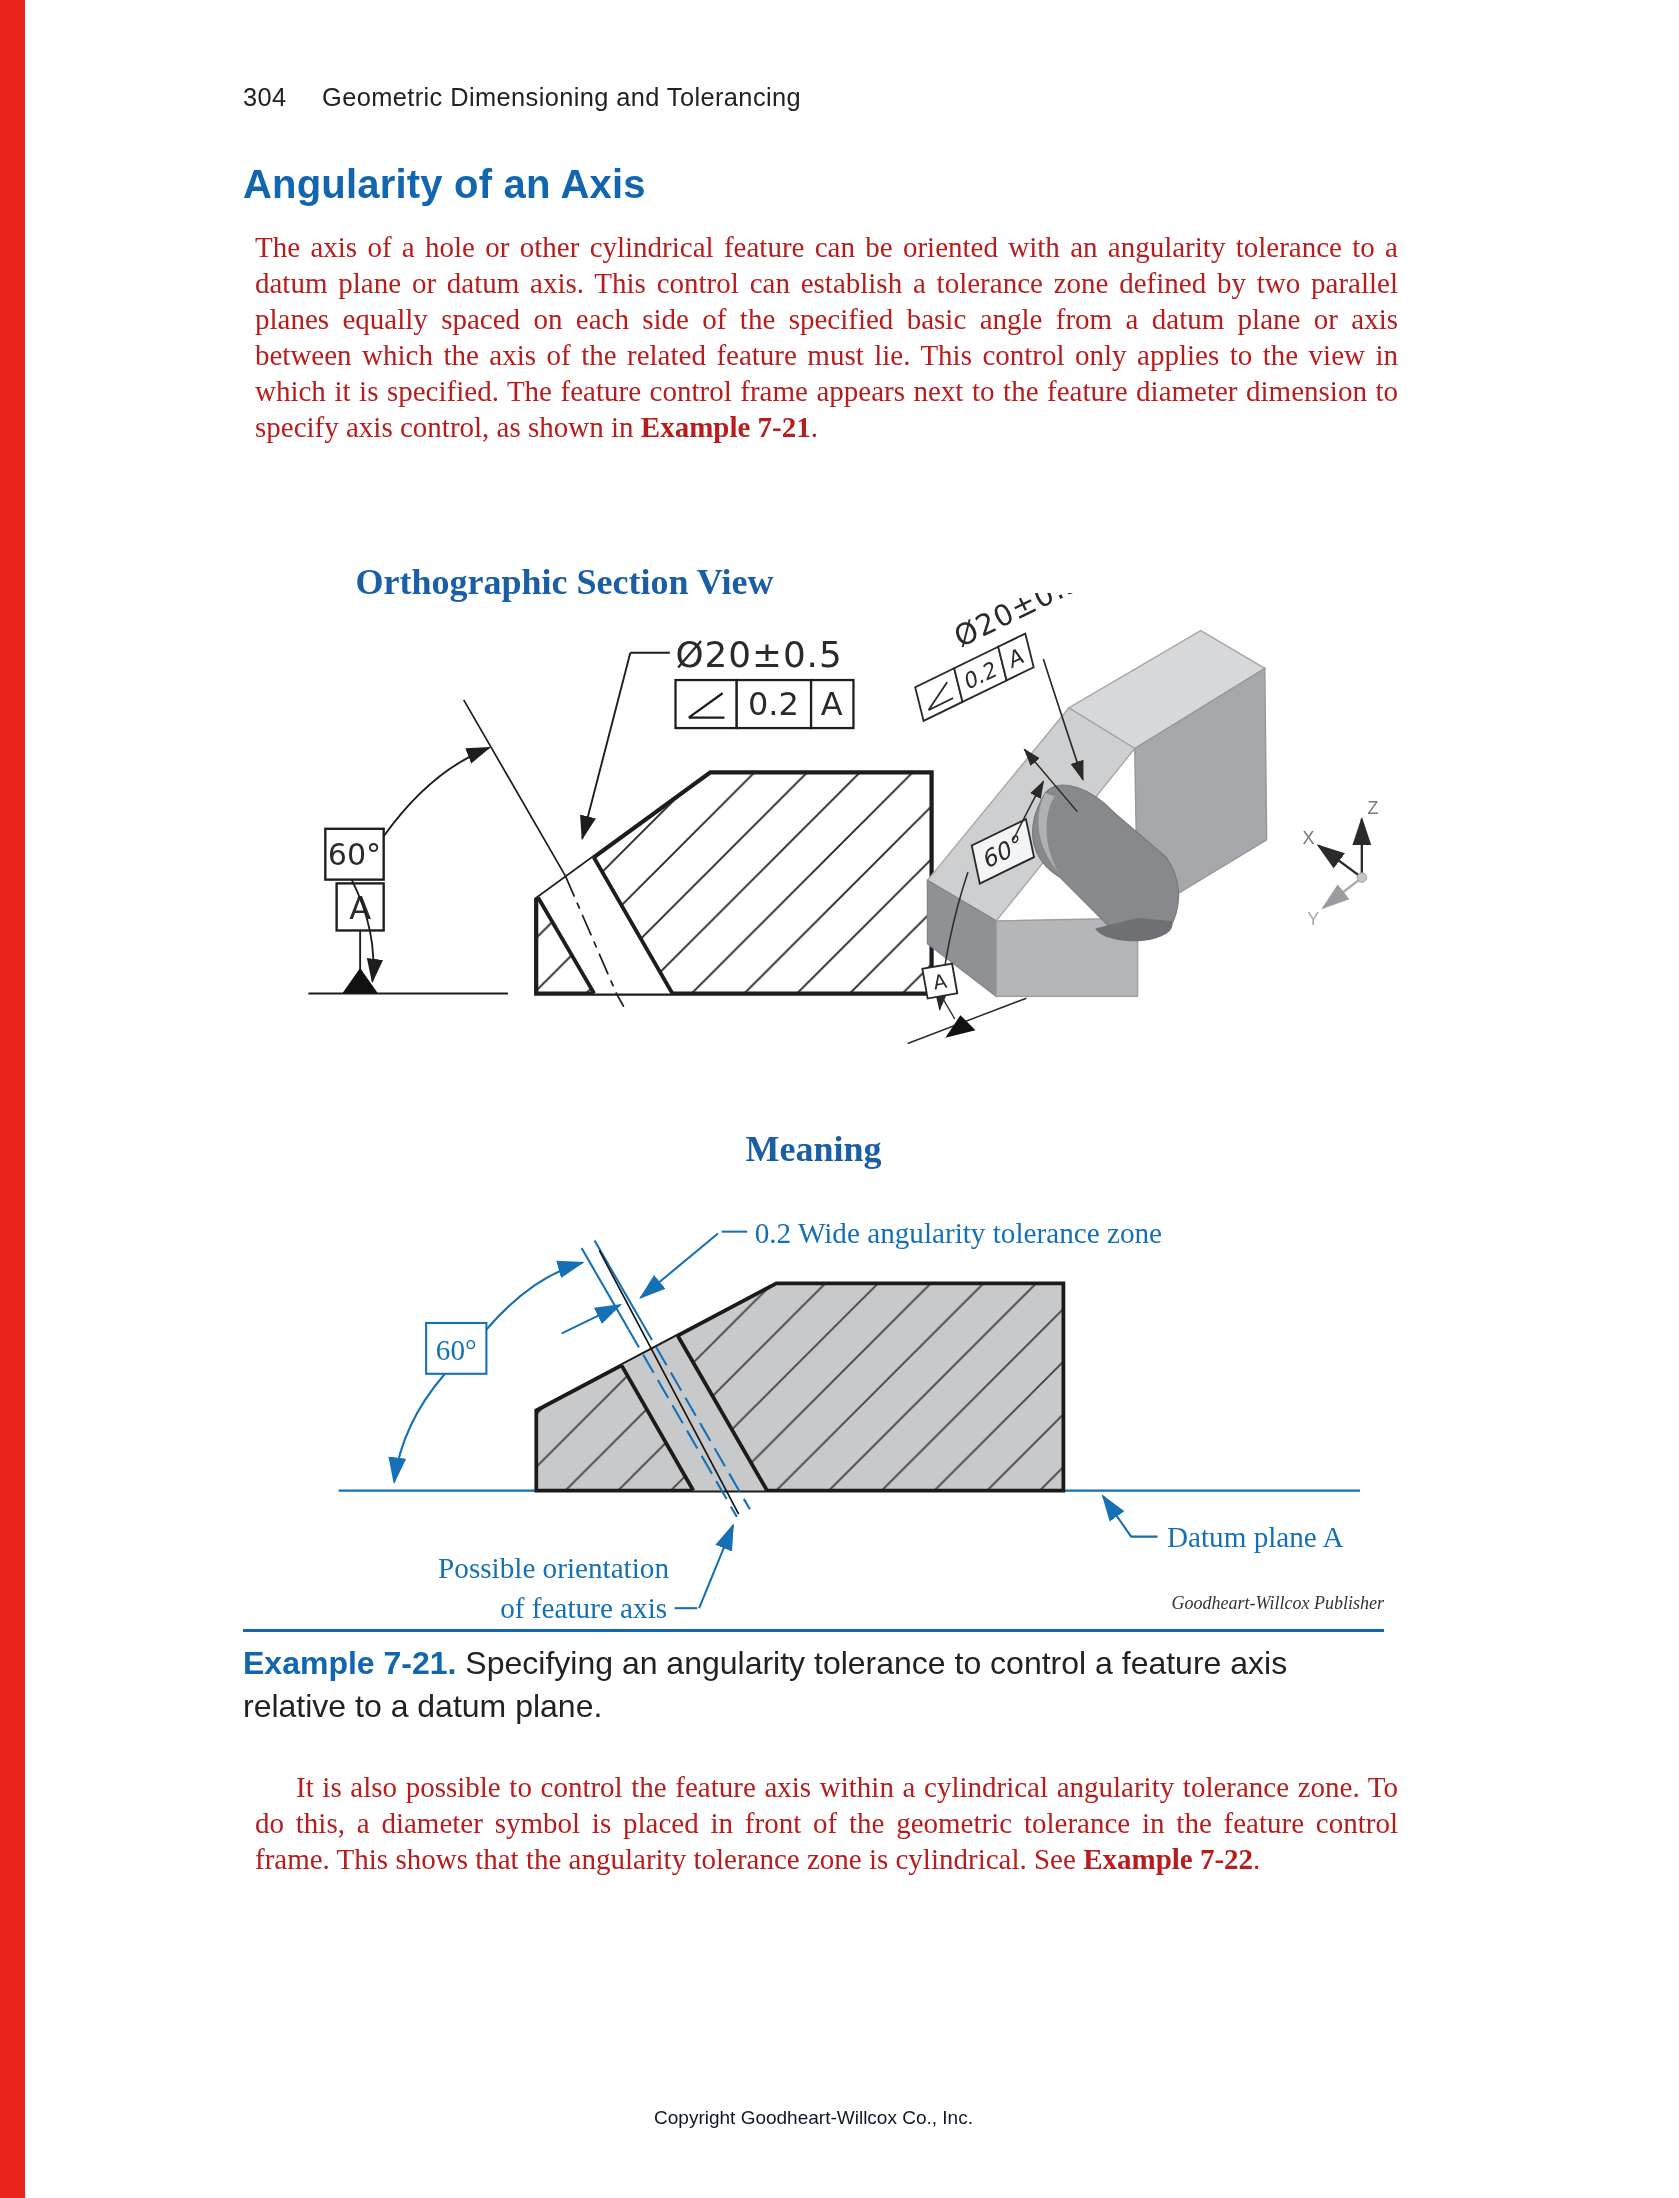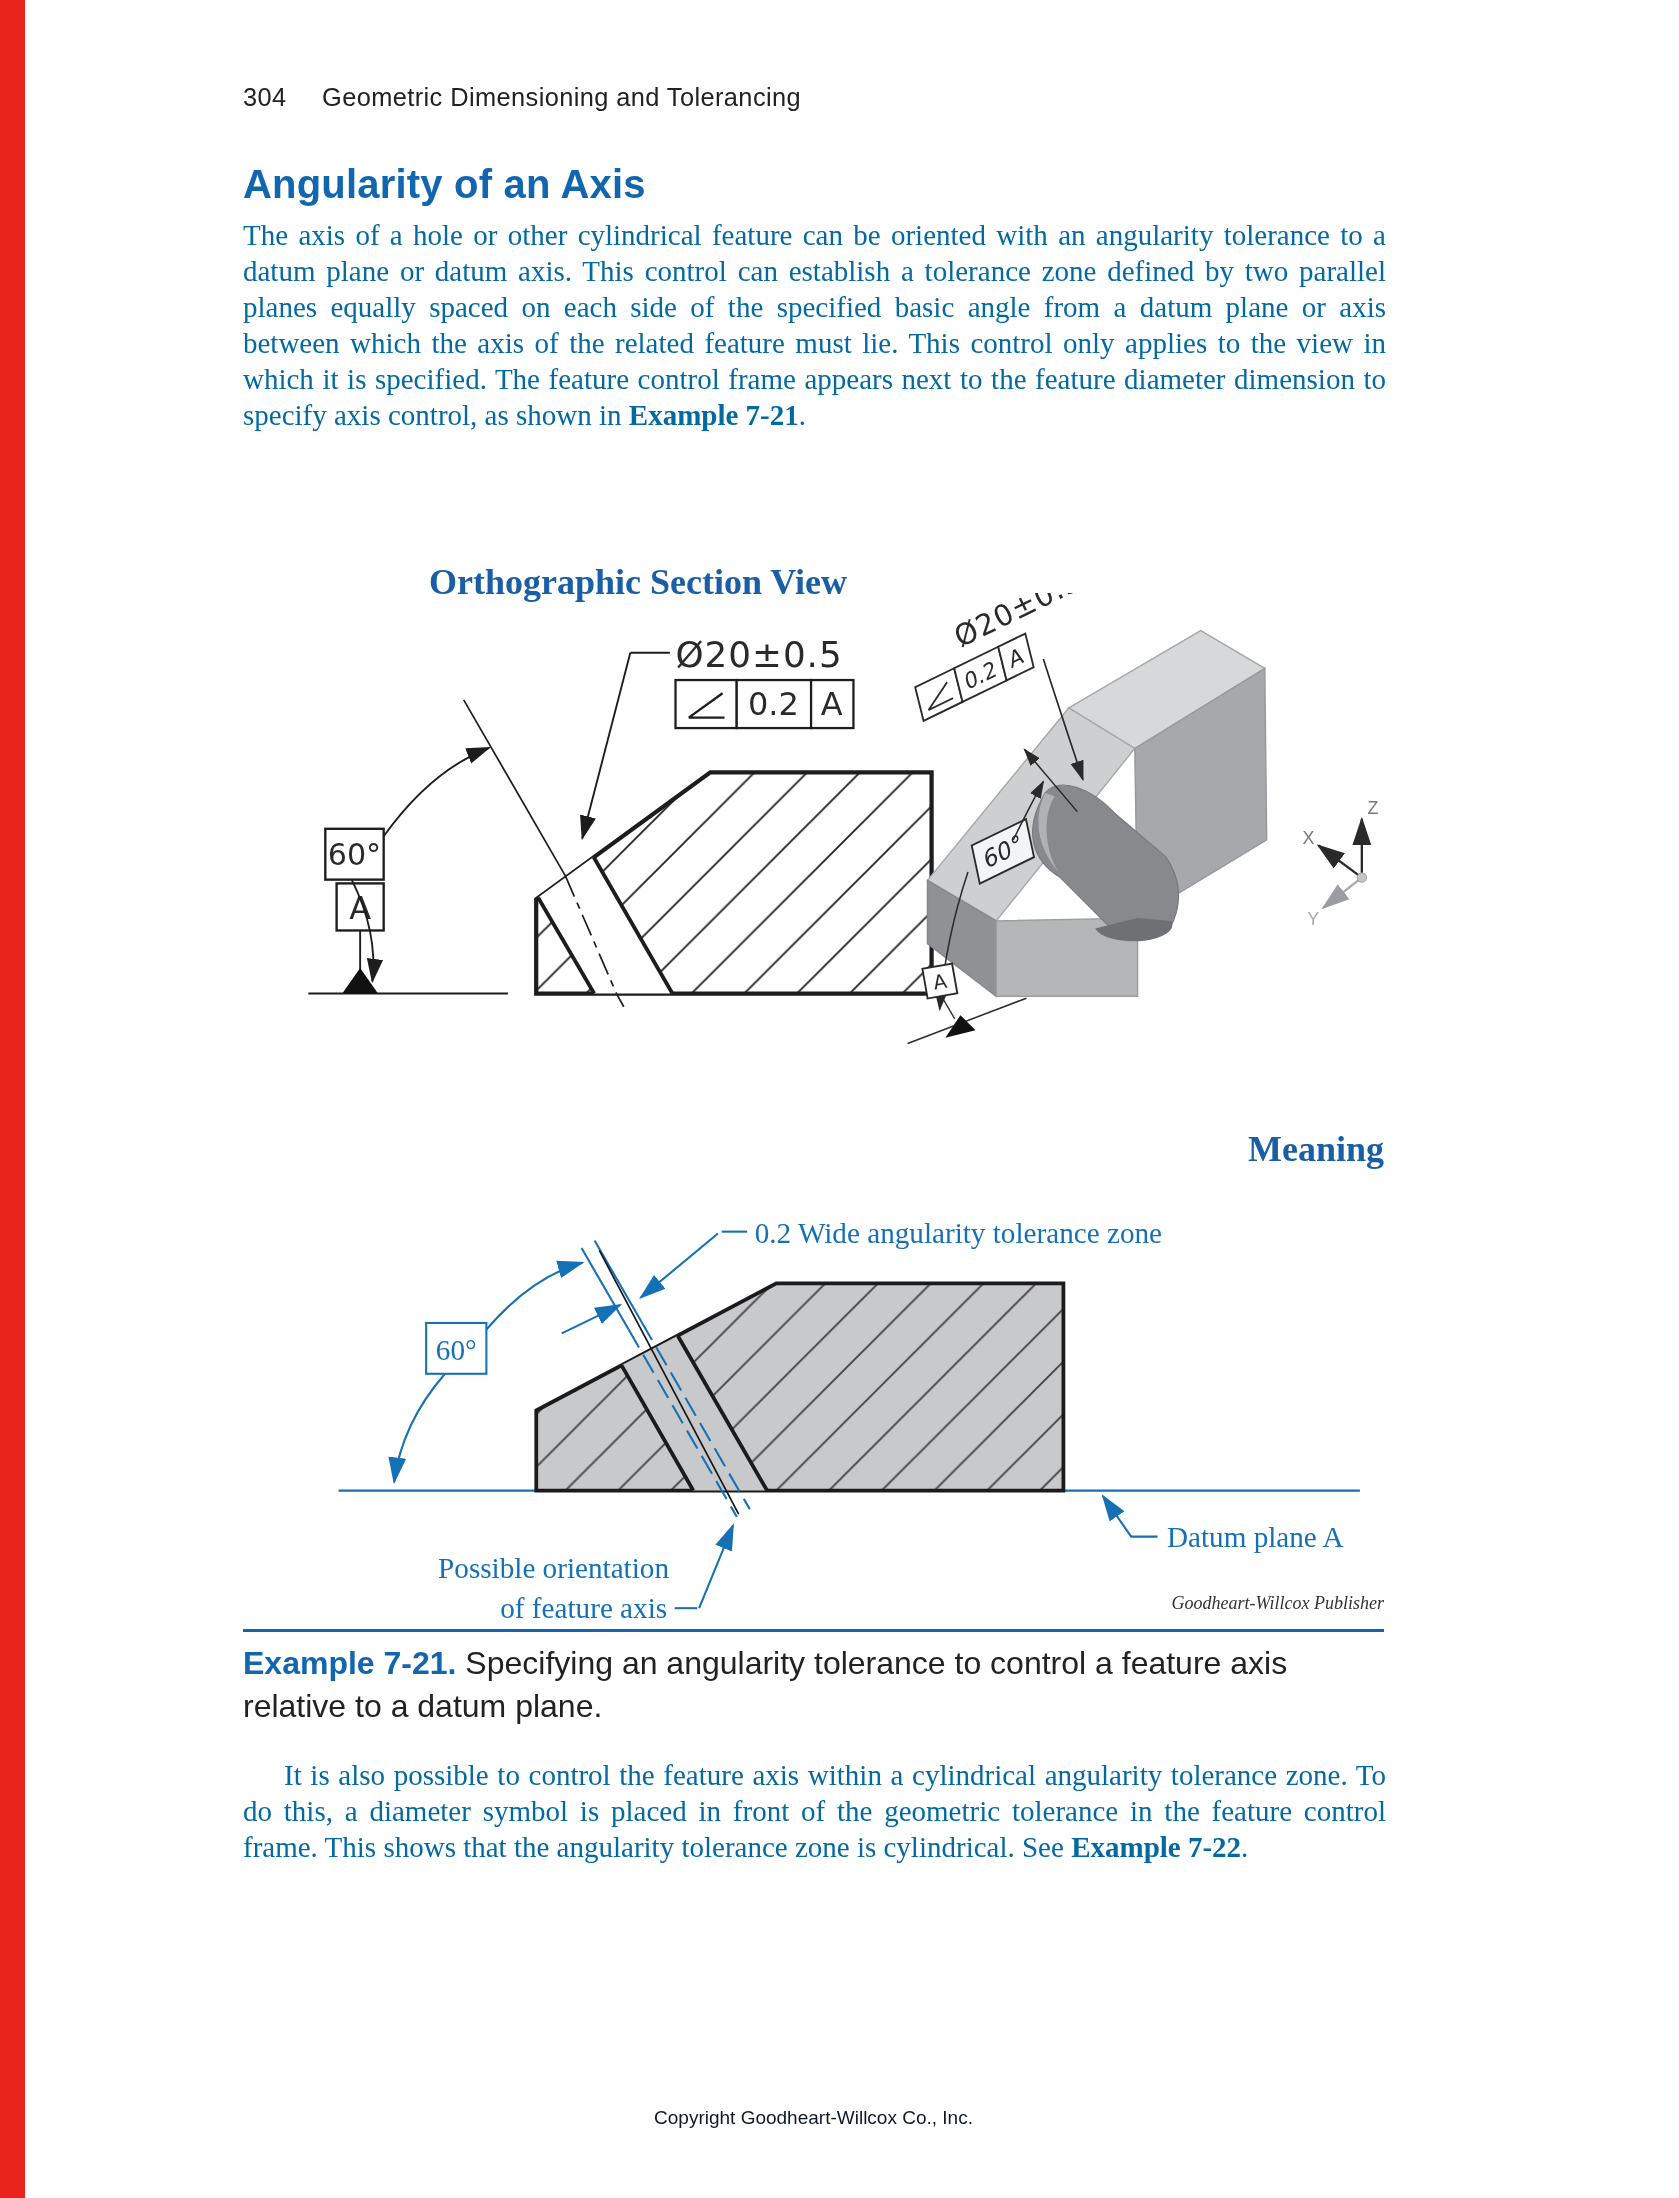--- a/index.html
+++ b/index.html
@@ -16,29 +16,29 @@
   }
   .running-head .page-num { display:inline-block; width:79px; }
 
   h1.section-heading {
     position:absolute; left:243px; top:162px; margin:0;
     font-family:"Liberation Sans", sans-serif; font-weight:bold;
     font-size:40px; color:#1266b0; letter-spacing:0.2px;
   }
 
   .body-par {
-    position:absolute; left:243px; width:1143px; margin:0;
-    font-size:29px; line-height:36px; text-align:justify; color:#0369a1;
+    position:absolute; left:243px; width:1143px; margin:12px;
+    font-size:29px; line-height:36px; text-align:justify; color:#b91c1c;
   }
   #par1 { top:217px; }
   #par2 { top:1757px; text-indent:41px; }
 
   .fig-title {
     position:absolute; font-size:36px; font-weight:bold; color:#1a5fa5;
-    text-align:right; font-family:"Liberation Serif", serif;
+    text-align:center; font-family:"Liberation Serif", serif;
   }
   #title-ortho  { left:282px; top:561px; width:565px; }
   #title-model  { left:923px; top:561px; width:414px; }
   #title-meaning{ left:243px; top:1128px; width:1141px; }
 
   .svg-fig { position:absolute; }
   #fig-ortho   { left:282px; top:612px; }
   #fig-model   { left:902px; top:593px; }
   #fig-meaning { left:282px; top:1194px; }
 

